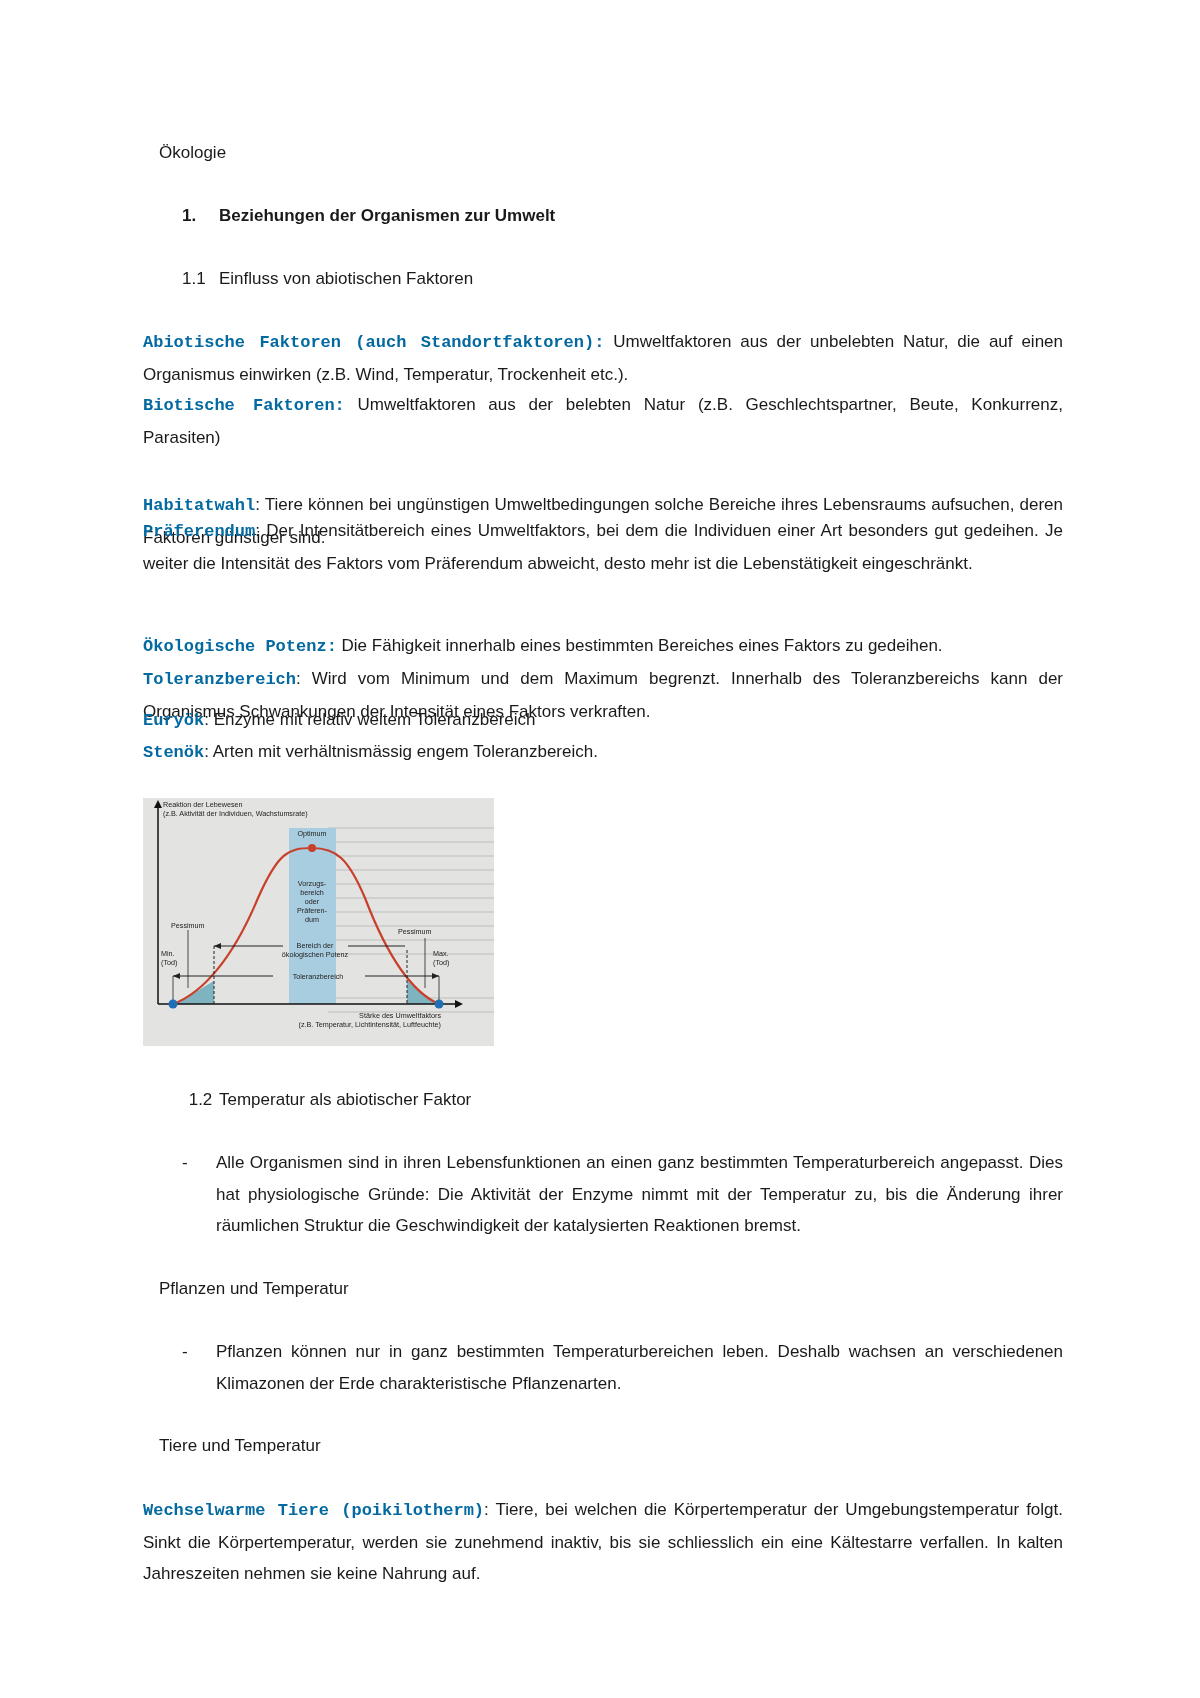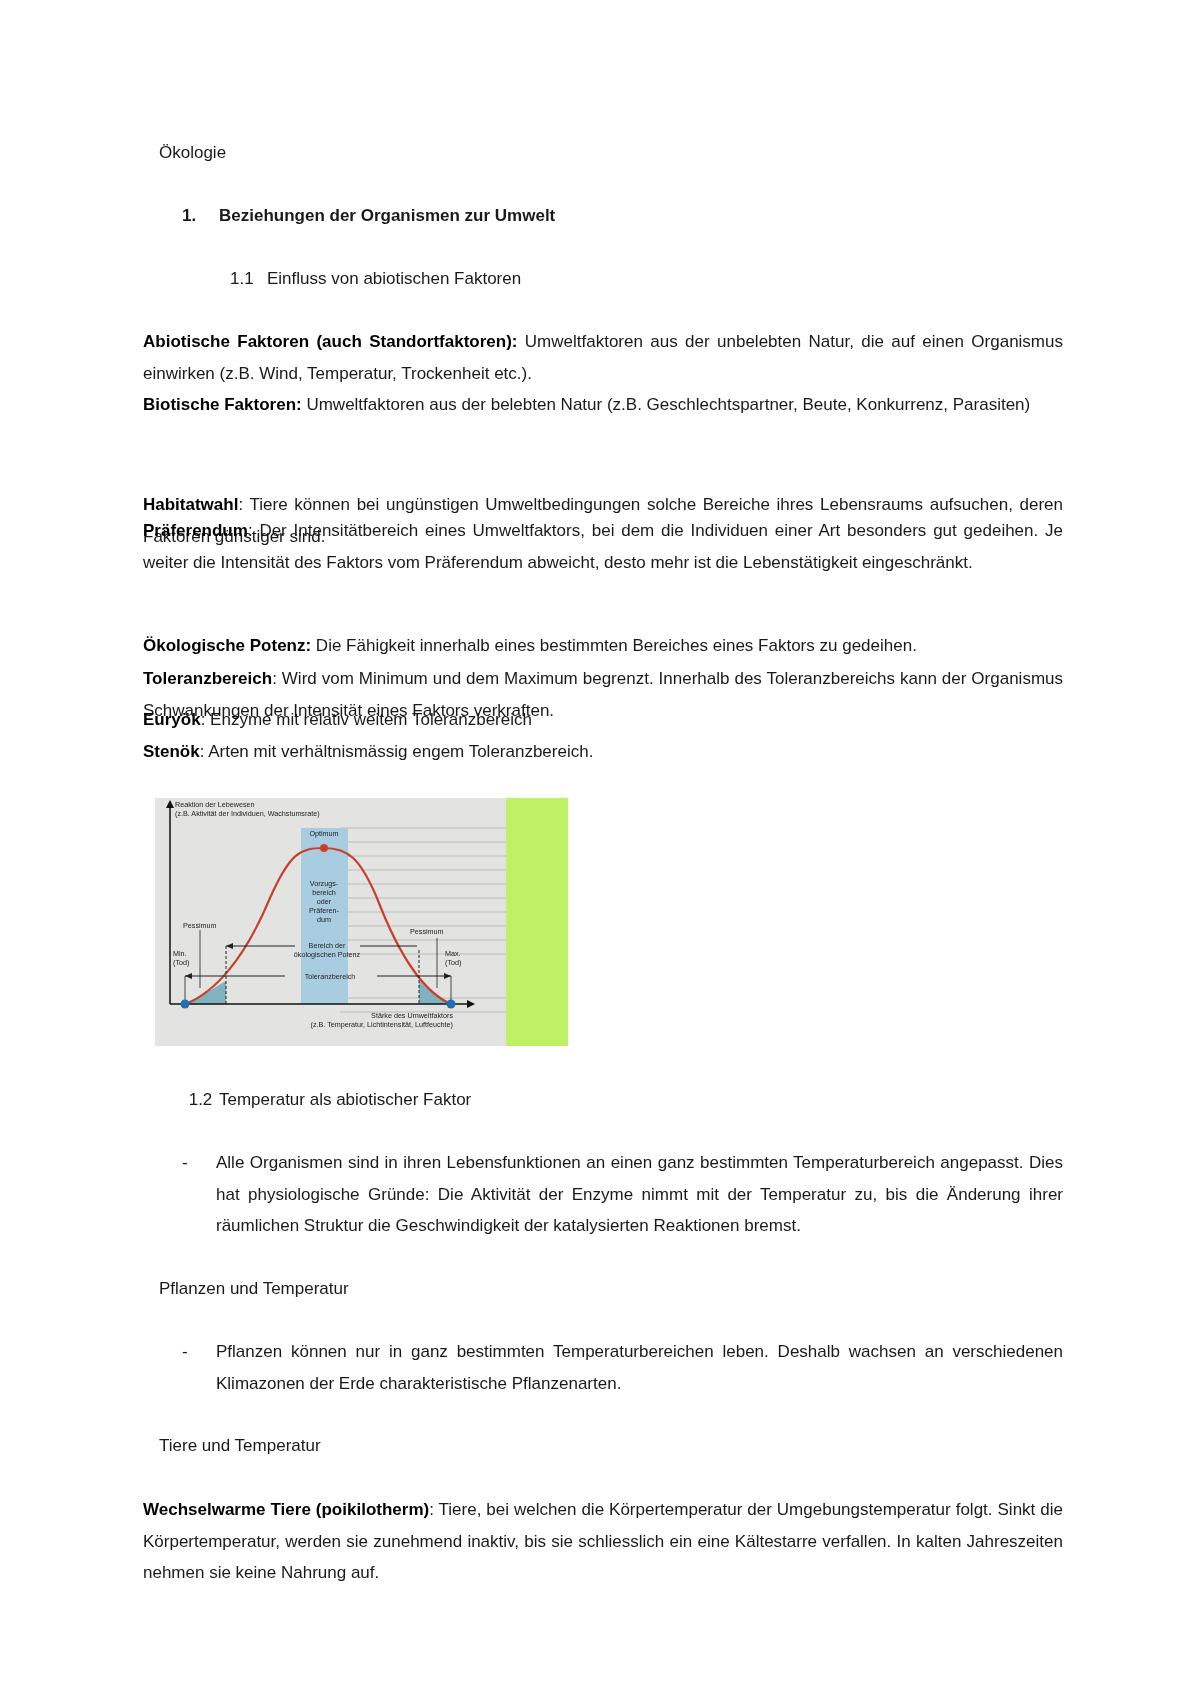--- a/index.html
+++ b/index.html
@@ -1,40 +1,40 @@
 <!DOCTYPE html>
 <html><head>
 <meta charset="utf-8">
 <style>
   html, body { margin:0; padding:0; background:#ffffff; }
   body { width:1200px; height:1698px; position:relative; overflow:hidden;
          font-family:"Liberation Sans", sans-serif; color:#1a1a1a; font-size:17px; }
   .page { position:absolute; left:143px; top:0; width:920px; }
   .line { position:absolute; left:16px; white-space:nowrap; line-height:22px; }
   .para { position:absolute; left:0; width:920px; line-height:31.6px; text-align:justify; }
-  .para b { font-weight:bold; color:#000000; }
+  .para b { font-weight:bold; color:#0369a1;font-family:Liberation Mono, monospace; }
   .num { display:inline-block; width:37px; }
   .bullet { position:absolute; left:39px; width:881px; line-height:31.6px; text-align:justify; }
   .bullet .dash { position:absolute; left:0; top:0; }
   .bullet .btext { margin-left:34px; display:block; }
-  .figure { position:absolute; left:12px; top:798px; width:413px; height:248px; background:#bef264; overflow:hidden; }
+  .figure { position:absolute; left:0; top:798px; width:351px; height:248px; background:#bef264; overflow:hidden; }
   .figure svg { display:block; }
 </style>
 </head>
 <body>
 
 <div class="page">
 
   <div class="line" style="top:142px;">Ökologie</div>
 
   <div class="line" style="top:205px; left:39px;font-weight:bold;">
     <span class="num">1.</span><span>Beziehungen der Organismen zur Umwelt</span>
   </div>
 
-  <div class="line" style="top:268px; left:39px;margin-left:48px;">
+  <div class="line" style="top:268px; left:39px;">
     <span class="num">1.1</span><span>Einfluss von abiotischen Faktoren</span>
   </div>
 
   <div class="para" style="top:326px;"><b>Abiotische Faktoren (auch Standortfaktoren):</b><span> Umweltfaktoren aus der unbelebten Natur, die auf einen Organismus einwirken (z.B. Wind, Temperatur, Trockenheit etc.).</span></div>
 
   <div class="para" style="top:389px;"><b>Biotische Faktoren:</b><span> Umweltfaktoren aus der belebten Natur (z.B. Geschlechtspartner, Beute, Konkurrenz, Parasiten)</span></div>
 
   <div class="para" style="top:452px;margin-top:37px;"><b>Habitatwahl</b><span>: Tiere können bei ungünstigen Umweltbedingungen solche Bereiche ihres Lebensraums aufsuchen, deren Faktoren günstiger sind.</span></div>
 
   <div class="para" style="top:515px;"><b>Präferendum</b><span>: Der Intensitätbereich eines Umweltfaktors, bei dem die Individuen einer Art besonders gut gedeihen. Je weiter die Intensität des Faktors vom Präferendum abweicht, desto mehr ist die Lebenstätigkeit eingeschränkt.</span></div>

